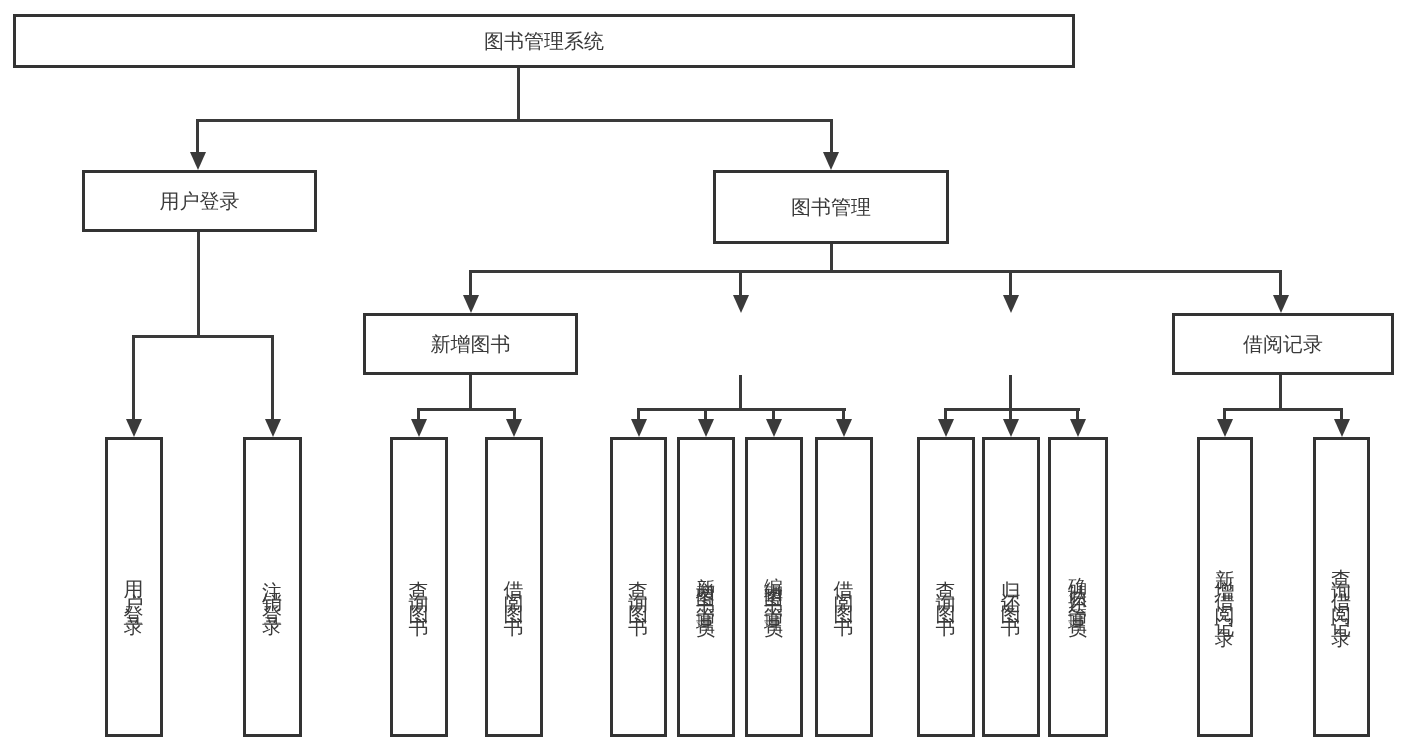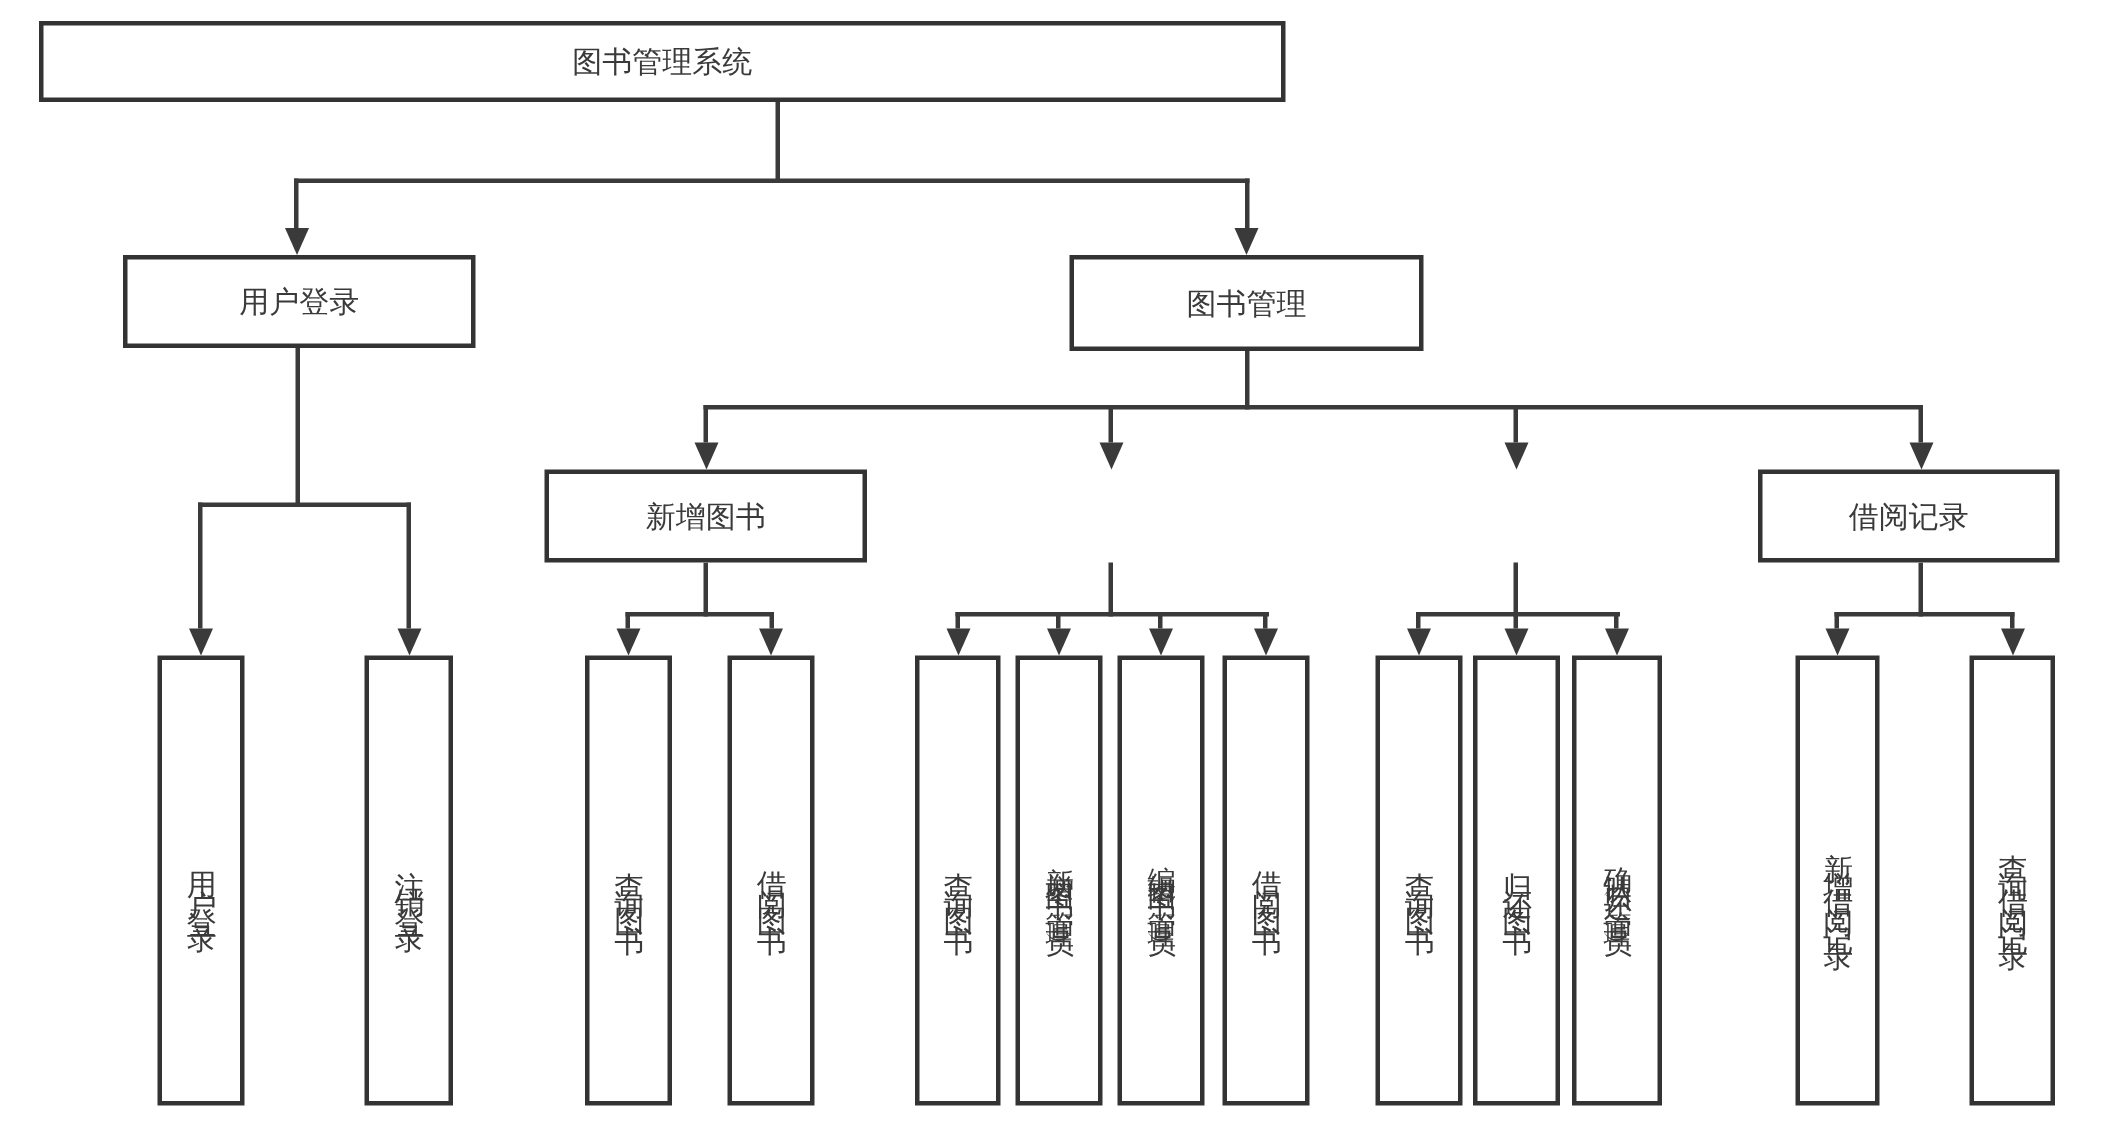--- a/index.html
+++ b/index.html
@@ -86,35 +86,35 @@
   <div class="vl" style="left:1076px;top:408px;height:11px"></div>
   <div class="ar" style="left:1070px;top:419px"></div>
 
   <div class="vl" style="left:1279px;top:375px;height:36px"></div>
   <div class="hl" style="left:1223px;top:408px;width:120px"></div>
   <div class="vl" style="left:1223px;top:408px;height:11px"></div>
   <div class="ar" style="left:1217px;top:419px"></div>
   <div class="vl" style="left:1340px;top:408px;height:11px"></div>
   <div class="ar" style="left:1334px;top:419px"></div>
 
-  <div class="box" style="left:26px;top:14px;width:831px;height:54px">
+  <div class="box" style="left:13px;top:14px;width:1062px;height:54px">
     <span>图书管理系统</span>
   </div>
 
   <div class="box" style="left:82px;top:170px;width:235px;height:62px">
     <span>用户登录</span>
   </div>
-  <div class="box" style="left:713px;top:170px;width:236px;height:64px">
+  <div class="box" style="left:713px;top:170px;width:236px;height:74px">
     <span>图书管理</span>
   </div>
 
   <div class="box" style="left:363px;top:313px;width:215px;height:62px">
     <span>新增图书</span>
   </div>
-  <div class="box" style="left:1172px;top:313px;width:201px;height:62px">
+  <div class="box" style="left:1172px;top:313px;width:222px;height:62px">
     <span>借阅记录</span>
   </div>
 
   <div class="box leaf" style="left:105px;top:437px;width:58px;height:300px">
     <span>用户登录</span>
   </div>
   <div class="box leaf" style="left:243px;top:437px;width:59px;height:300px">
     <span>注销登录</span>
   </div>
 

